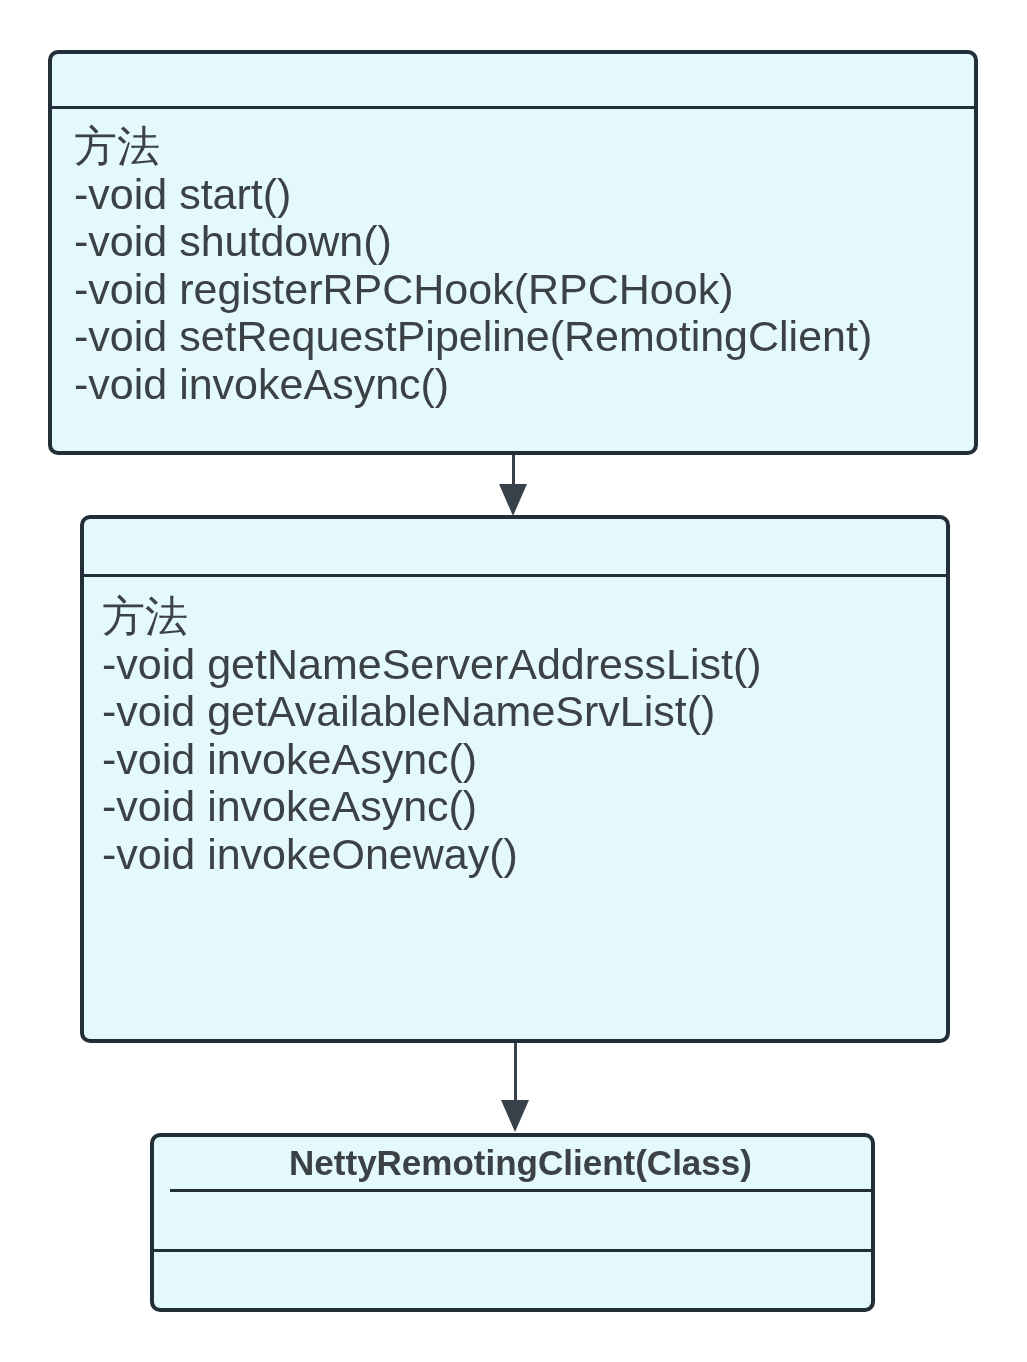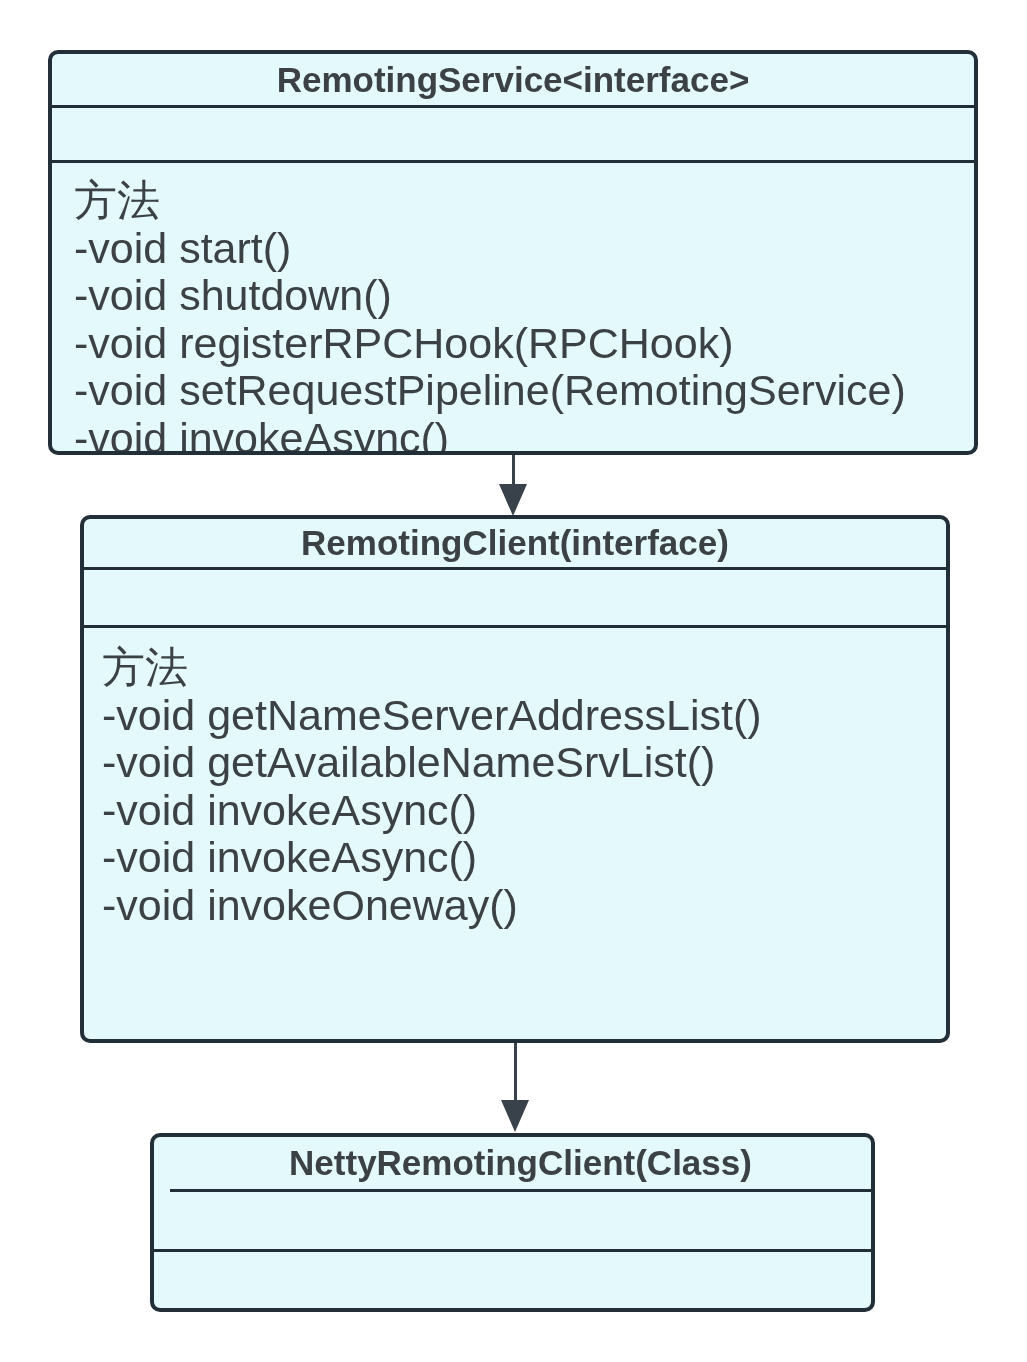--- a/index.html
+++ b/index.html
@@ -78,37 +78,35 @@
   #arrow-0-head { left: 499px; top: 484px; }
   #arrow-1-line { left: 514px; top: 1043px; height: 60px; }
   #arrow-1-head { left: 501px; top: 1100px; }
 </style>
 </head>
 <body>
 
 <div>
 
   <section class="uml-class" id="class-0">
-    <div class="uml-title">RemotingService&lt;interface&gt;</div>
     <div class="uml-attrs"></div>
     <div class="uml-methods">
       <span class="m">方法</span>
       <span class="m">-void start()</span>
       <span class="m">-void shutdown()</span>
       <span class="m">-void registerRPCHook(RPCHook)</span>
-      <span class="m">-void setRequestPipeline(RemotingService)</span>
+      <span class="m">-void setRequestPipeline(RemotingClient)</span>
       <span class="m">-void invokeAsync()</span>
     </div>
   </section>
 
   <div class="arrow-line" id="arrow-0-line"></div>
   <div class="arrow-head" id="arrow-0-head"></div>
 
   <section class="uml-class" id="class-1">
-    <div class="uml-title">RemotingClient(interface)</div>
     <div class="uml-attrs"></div>
     <div class="uml-methods">
       <span class="m">方法</span>
       <span class="m">-void getNameServerAddressList()</span>
       <span class="m">-void getAvailableNameSrvList()</span>
       <span class="m">-void invokeAsync()</span>
       <span class="m">-void invokeAsync()</span>
       <span class="m">-void invokeOneway()</span>
     </div>
   </section>

